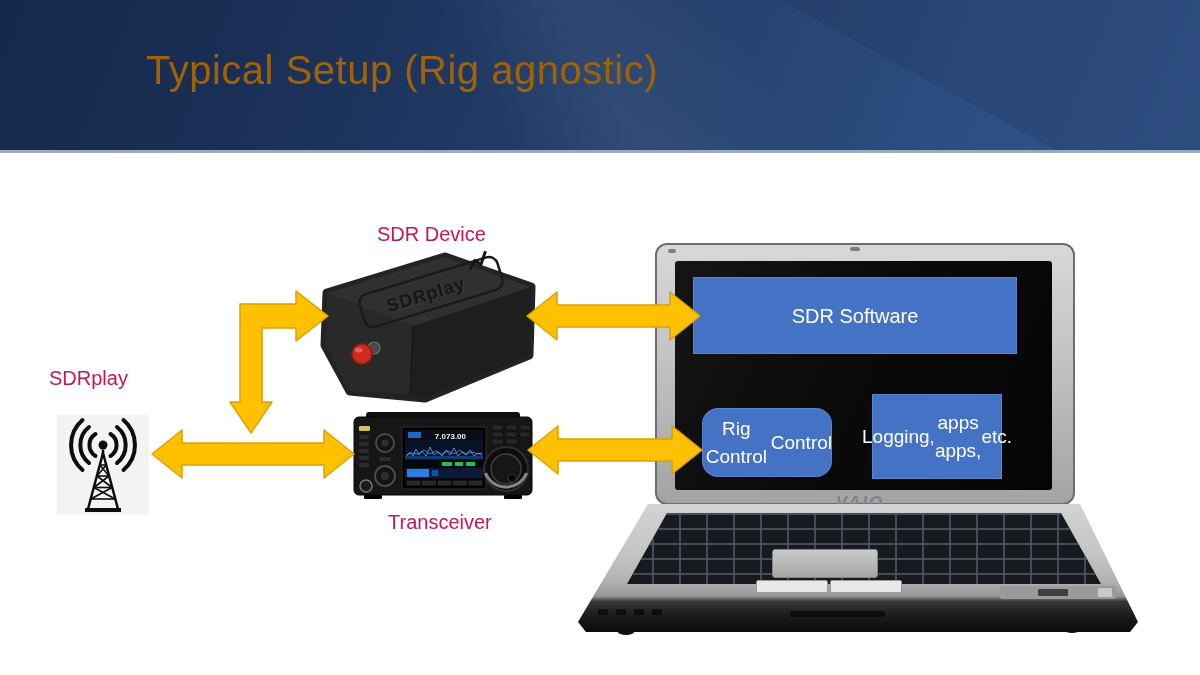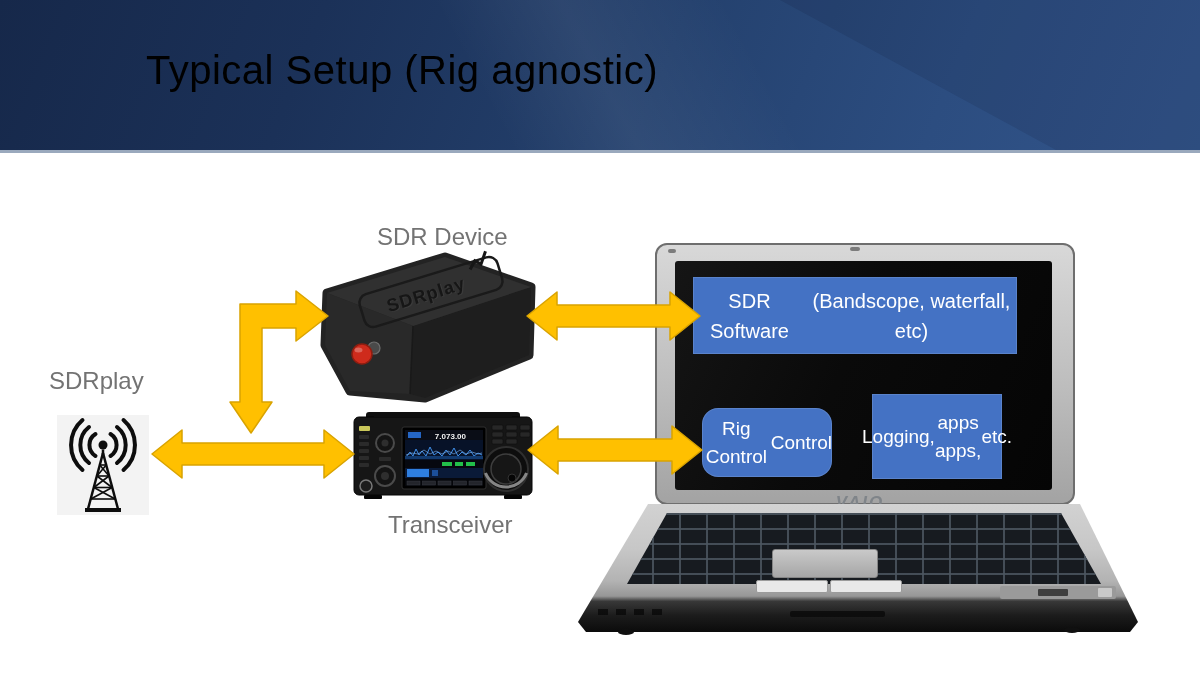--- a/index.html
+++ b/index.html
@@ -16,26 +16,26 @@
     background:linear-gradient(112deg,#16284a 0%,#1b3158 26%,#24416e 55%,#2c4d80 78%,#32558b 100%);
     border-bottom:3px solid #9aa9bd;
   }
   #header .sheen{position:absolute;inset:0;
     background:linear-gradient(62deg,rgba(255,255,255,0) 40%,rgba(255,255,255,0.06) 50%,rgba(255,255,255,0) 63%);}
   #header .corner-shade{position:absolute;inset:0;
     clip-path:polygon(65% 0,100% 0,100% 100%,88% 100%);
     background:rgba(8,14,32,0.10);}
   #slide-title{
     left:146px;top:48px;
-    font-size:40px;font-weight:300;letter-spacing:0.5px;color:#000000;
+    font-size:40px;font-weight:300;letter-spacing:0.5px;color:#a16207;
     white-space:nowrap;
   }
 
   
-  .lbl{font-size:24px;color:#737373;white-space:nowrap;}
+  .lbl{font-size:20px;color:#be185d;white-space:nowrap;}
   #lbl-sdr{left:377px;top:223px;}
   #lbl-ant{left:49px;top:367px;}
   #lbl-trx{left:388px;top:511px;}
 
   
   #laptop-lid{
     left:655px;top:243px;width:420px;height:262px;
     background:linear-gradient(180deg,#d8d8d8 0%,#bdbdbd 55%,#a3a3a3 100%);
     border:2px solid #6e6e6e;border-radius:12px;box-sizing:border-box;
   }
@@ -164,21 +164,20 @@
     <div class="dark"></div>
       <div class="dot"></div>
   </div>
   <div id="front-slots" class="abs"></div>
   <div id="drive-seam" class="abs"></div>
   <div class="abs foot" style="left:618px;top:629px;width:16px;height:6px;"></div>
   <div class="abs foot" style="left:1064px;top:627px;width:16px;height:6px;"></div>
 
   <div id="box-sdr-software" class="screen-box">
     <div>SDR Software</div>
-    <div>(Bandscope, waterfall, etc)</div>
   </div>
   <div id="box-rig-control" class="screen-box">
     <div>Rig Control</div>
     <div>Control</div>
   </div>
   <div id="box-logging" class="screen-box">
     <div>Logging,</div>
     <div>apps apps,</div>
     <div>etc.</div>
   </div>

